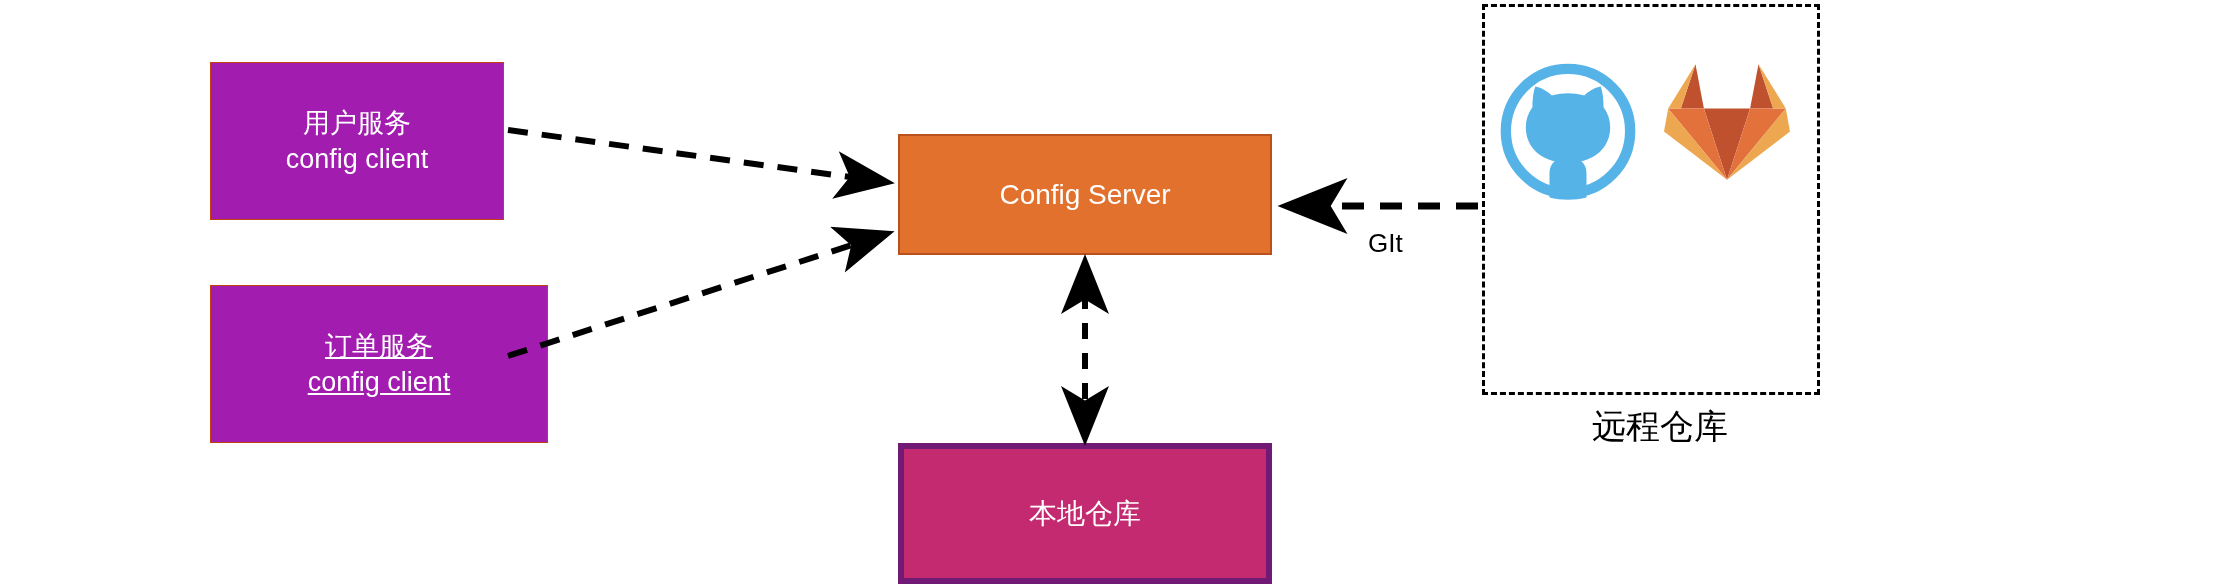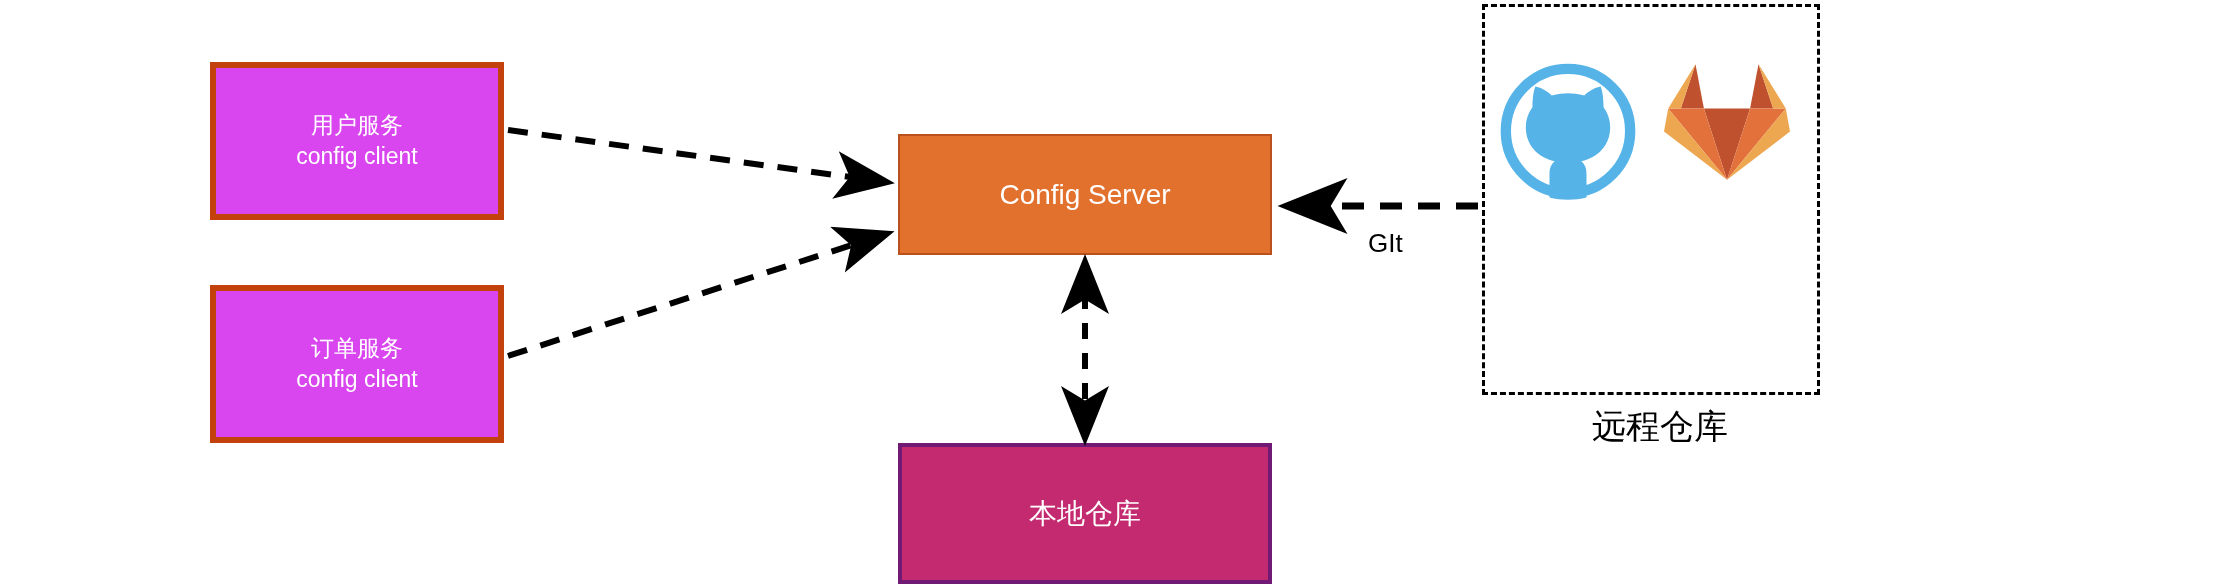--- a/index.html
+++ b/index.html
@@ -28,40 +28,40 @@
     color: #ffffff;
     line-height: 1.35;
   }
   .node-line {
     display: block;
     white-space: nowrap;
   }
 
   
   .box-client {
-    background: #d946ef;
-    border: 6px solid #c2410c;
-    font-size: 23px;
+    background: #a21caf;
+    border: 1px solid #c2410c;
+    font-size: 27px;
   }
   #client-user   { left: 210px; top: 62px;  width: 294px; height: 158px; }
-  #client-order  { left: 210px; top: 285px; width: 294px; height: 158px; }
+  #client-order  { left: 210px; top: 285px; width: 338px; height: 158px; text-decoration: underline; }
 
   
   #config-server {
     left: 898px; top: 134px; width: 374px; height: 121px;
     background: #e2712d;
     border: 2px solid #b9511f;
     font-size: 28px;
   }
 
   
   #local-repo {
     left: 898px; top: 443px; width: 374px; height: 141px;
     background: #c42a6f;
-    border: 4px solid #701a75;
+    border: 6px solid #701a75;
     font-size: 28px;
   }
 
   
   .plain-label {
     position: absolute;
     color: #000000;
     white-space: nowrap;
   }
   #label-center-title { left: 985px; top: 88px;  font-size: 27px; }

